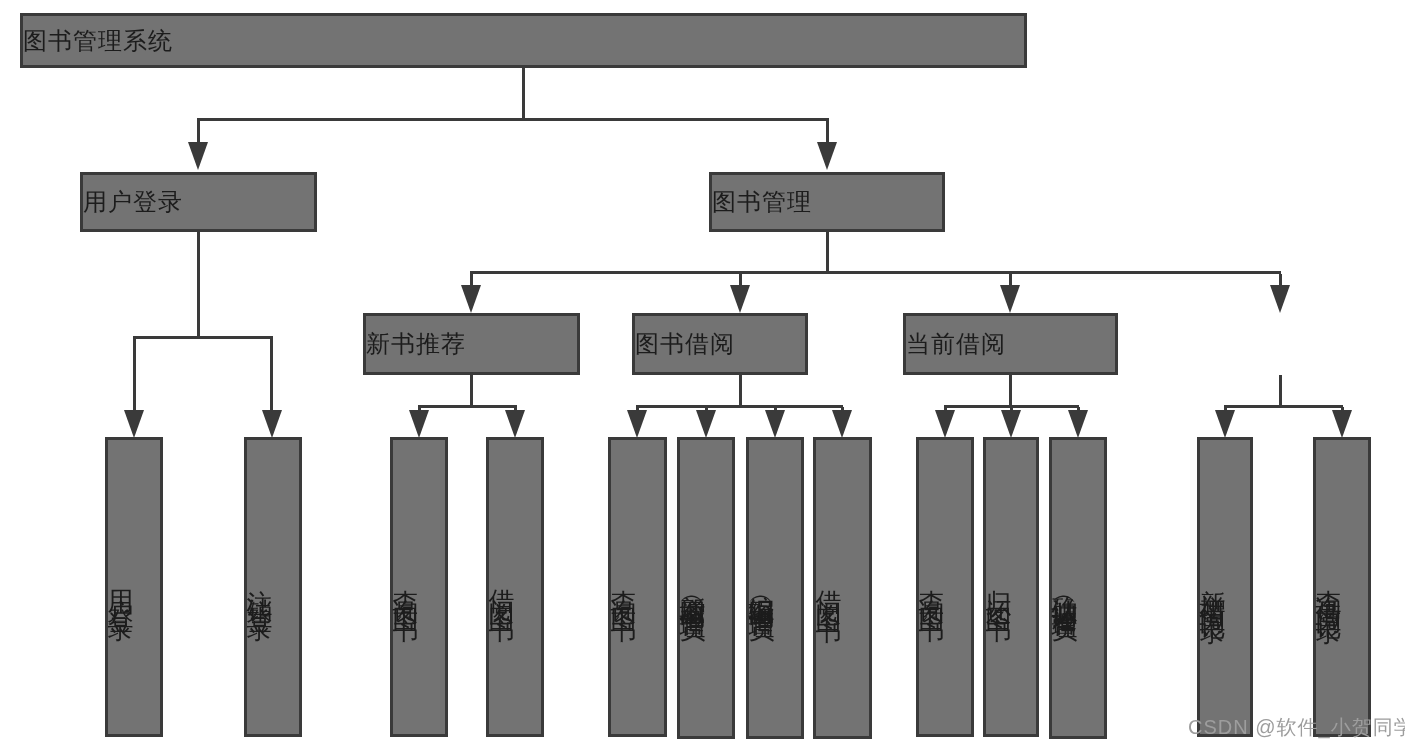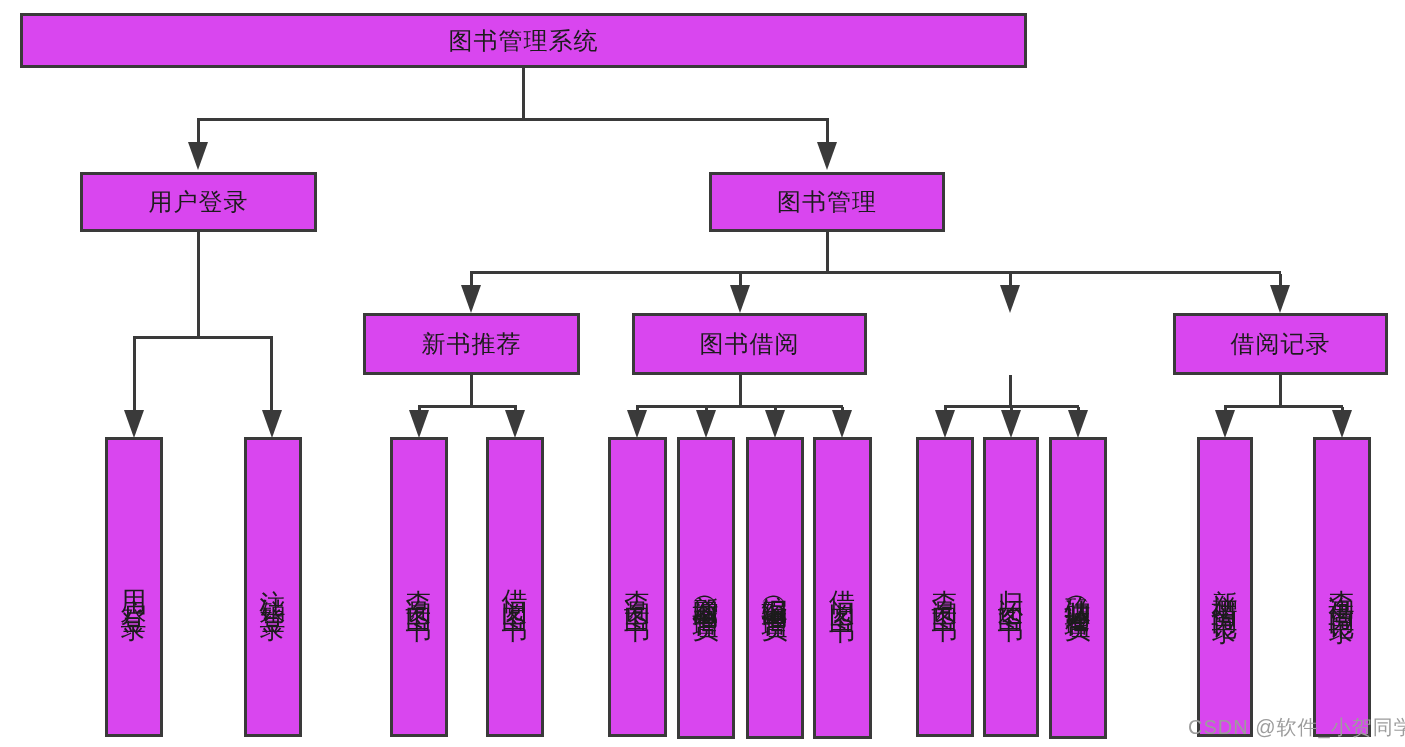--- a/index.html
+++ b/index.html
@@ -1,22 +1,22 @@
 <!DOCTYPE html>
 <html><head>
 <meta charset="utf-8">
 <style>
   html,body{margin:0;padding:0;background:#ffffff;}
   .stage{
     position:relative;width:1405px;height:747px;background:#ffffff;overflow:hidden;
     font-family:"Liberation Sans",sans-serif;color:#1c1c1c;
   }
   .box{
-    position:absolute;box-sizing:border-box;background:#d946ef;
-    border:3px solid #3a3a3a;display:flex;align-items:center;justify-content:center;
+    position:absolute;box-sizing:border-box;background:#737373;
+    border:3px solid #3a3a3a;display:flex;align-items:center;justify-content:flex-start;
   }
   .hbox{font-size:24px;letter-spacing:1px;white-space:nowrap;}
   .vbox span{
     writing-mode:vertical-rl;text-orientation:mixed;
     font-size:26px;line-height:1;display:block;
   }
   .ls8 span{letter-spacing:9px;}
   .ls5 span{letter-spacing:6px;}
   .ls2 span{letter-spacing:3px;}
   .vl{position:absolute;width:3px;background:#3a3a3a;}
@@ -45,28 +45,28 @@
   </div>
 
   <div class="box hbox" style="left:363px;top:313px;width:217px;height:62px">
     <span>新书推荐</span>
   </div>
 
   <div class="box hbox" style="left:709px;top:172px;width:236px;height:60px">
     <span>图书管理</span>
   </div>
 
-  <div class="box hbox" style="left:632px;top:313px;width:235px;height:62px">
+  <div class="box hbox" style="left:632px;top:313px;width:176px;height:62px">
     <span>图书借阅</span>
   </div>
 
+  <div class="box hbox" style="left:903px;top:313px;width:215px;height:62px">
+    <span>当前借阅</span>
+  </div>
 
-  <div class="box hbox" style="left:1173px;top:313px;width:215px;height:62px">
-    <span>借阅记录</span>
-  </div>
 
   <div class="box vbox ls8" style="left:105px;top:437px;width:58px;height:300px">
     <span>用户登录</span>
   </div>
 
   <div class="box vbox ls8" style="left:244px;top:437px;width:58px;height:300px">
     <span>注销登录</span>
   </div>
 
   <div class="box vbox ls8" style="left:390px;top:437px;width:58px;height:300px">

